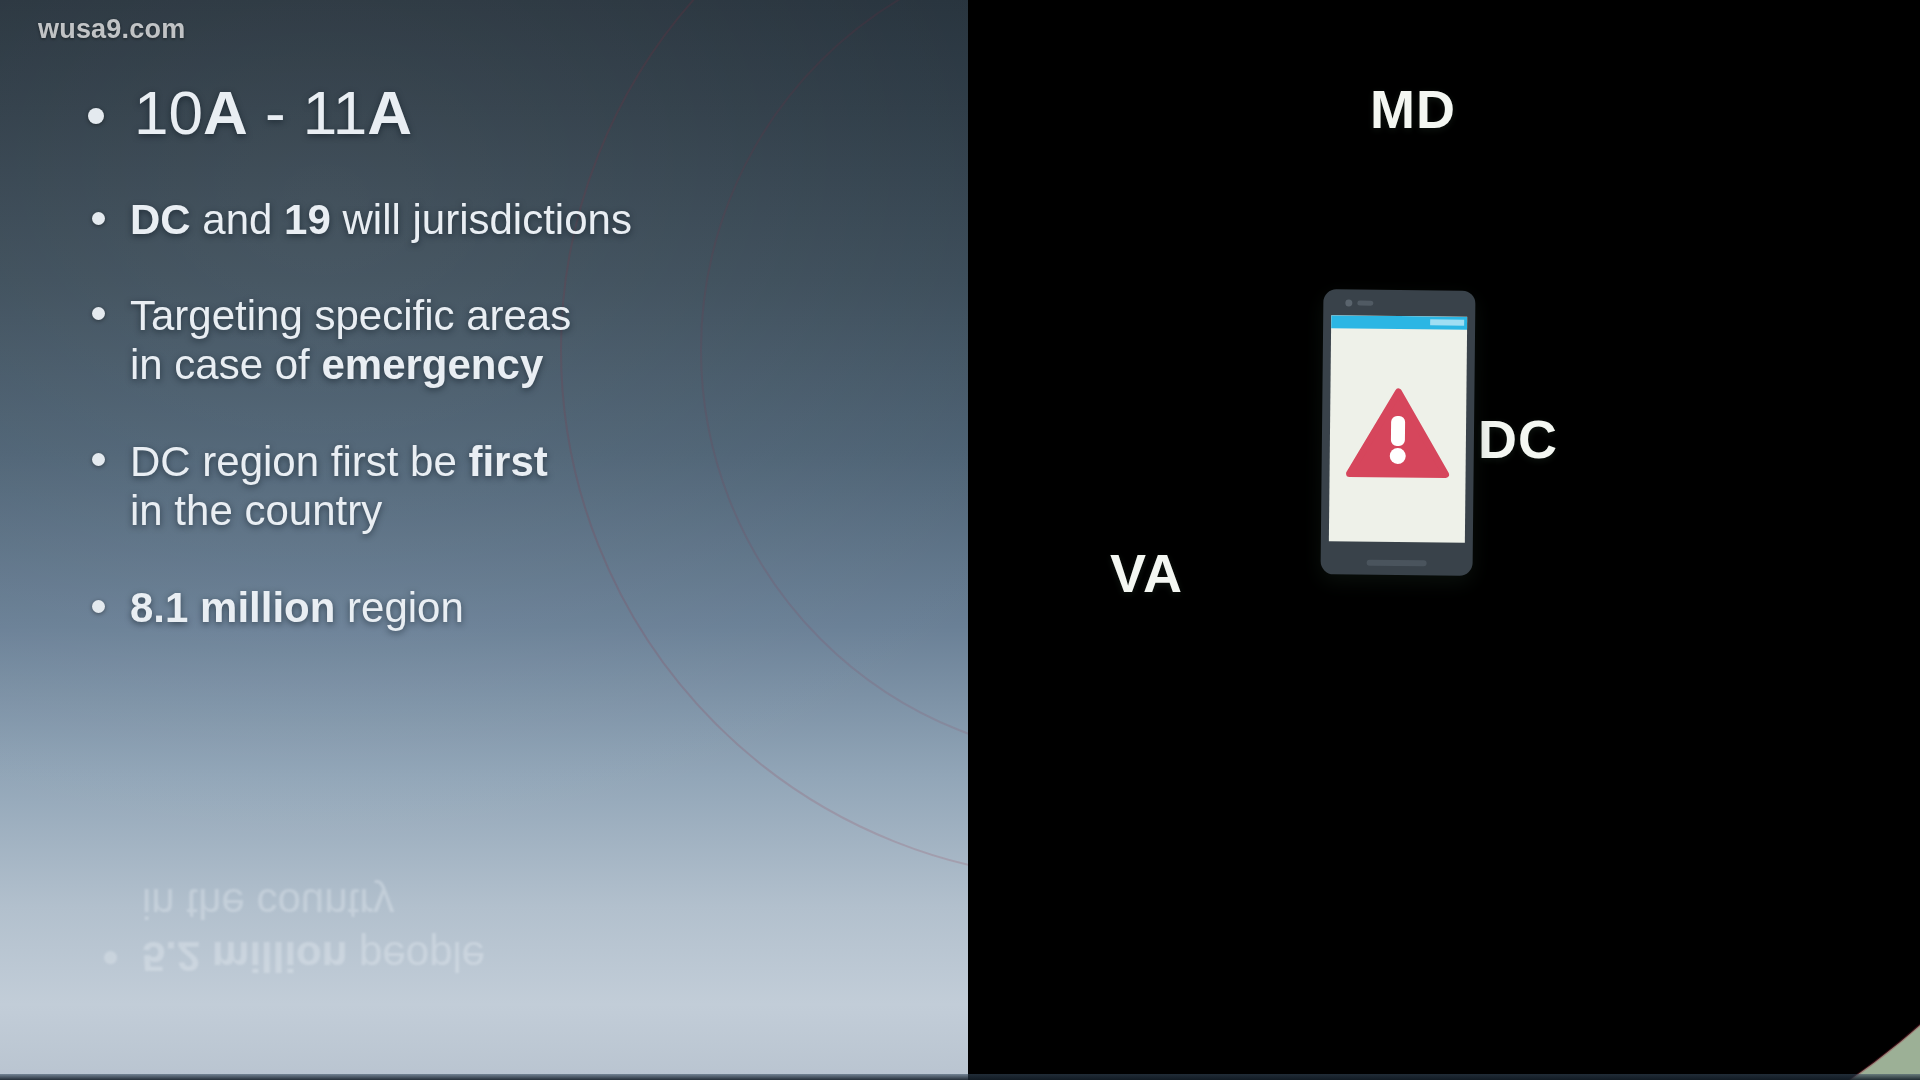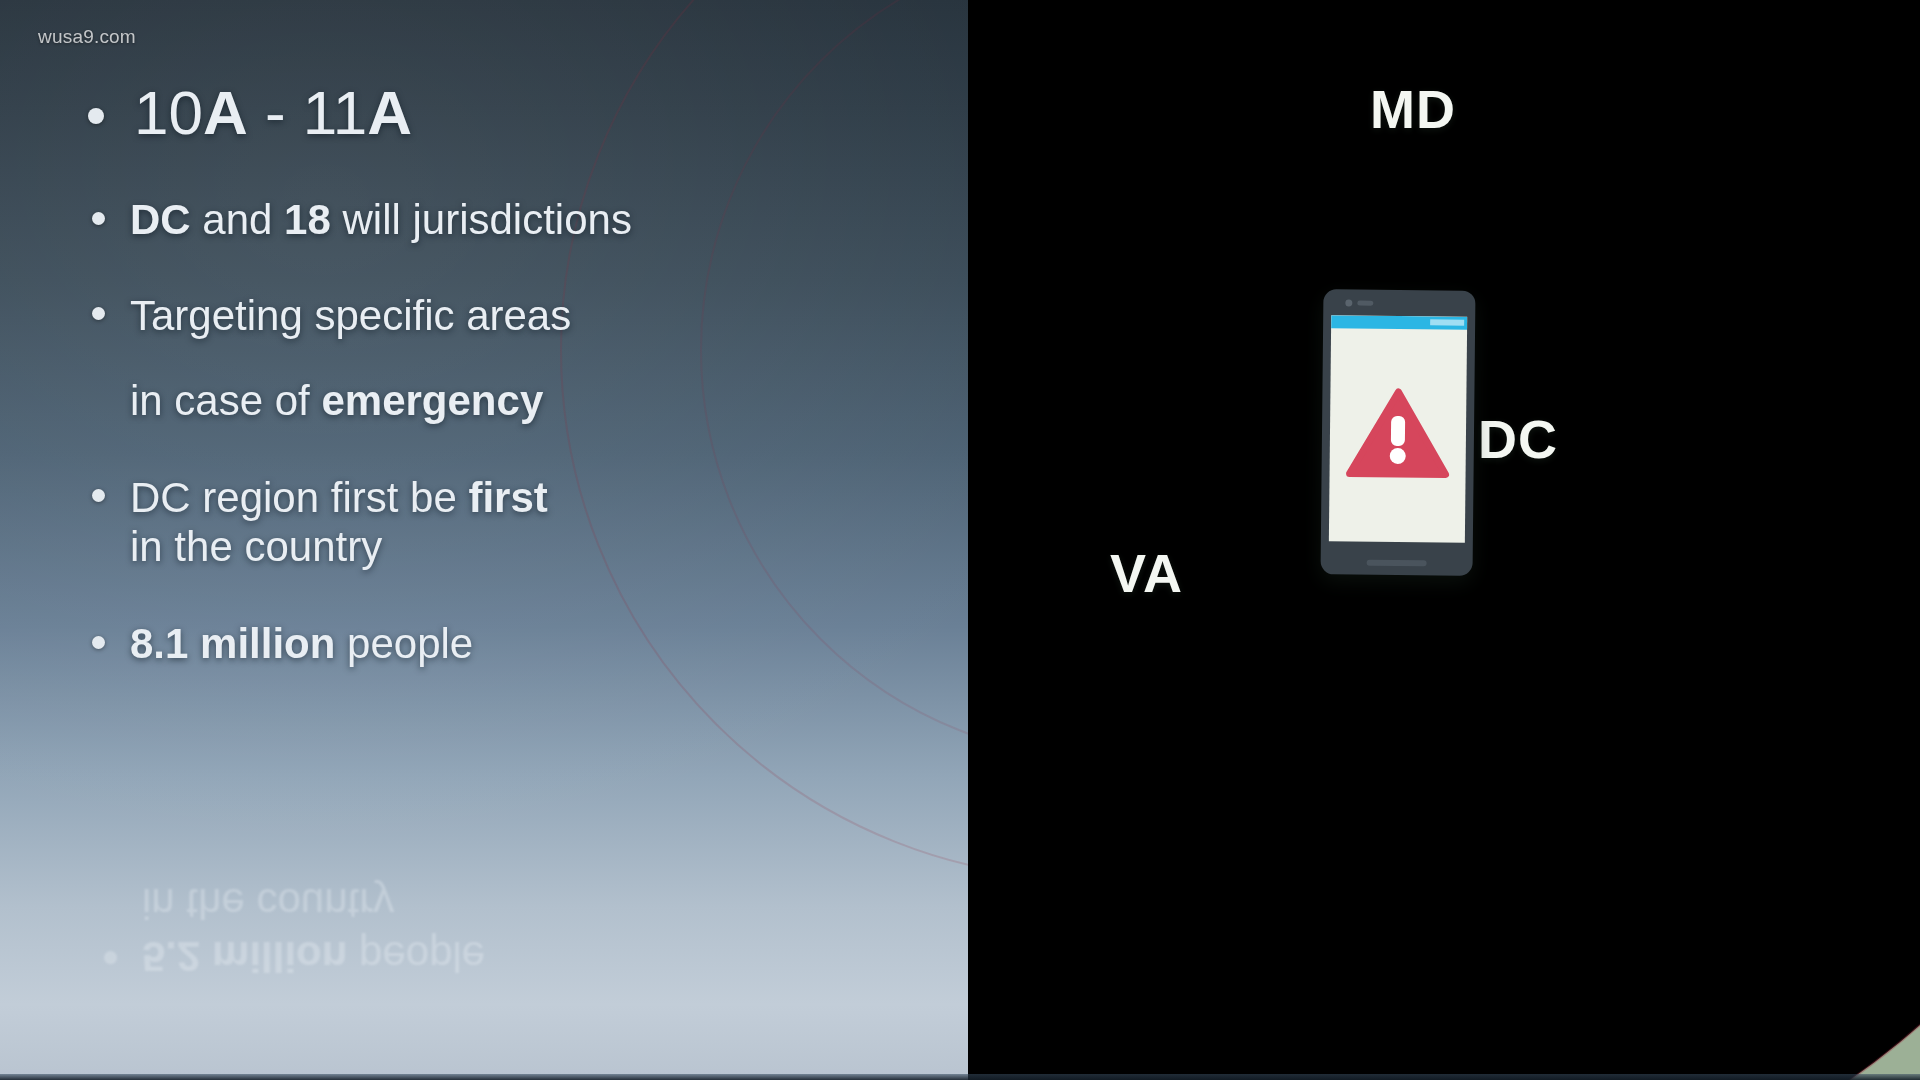--- a/index.html
+++ b/index.html
@@ -37,22 +37,22 @@
   }
   
   .bleed-arc {
     position:absolute;
     border-radius:50%;
     border:2px solid rgba(150,40,60,0.17);
     pointer-events:none;
   }
 
   #watermark {
-    position:absolute; left:38px; top:26px;
-    font-size:19px; font-weight:400;
+    position:absolute; left:38px; top:14px;
+    font-size:27px; font-weight:700;
     color:rgba(255,255,255,0.72);
     letter-spacing:0.2px;
     text-shadow:0 1px 3px rgba(0,0,0,0.45);
   }
 
   #bullet-list {
     position:absolute; left:84px; top:82px;
     width:800px;
   }
   .bullet-row {
@@ -203,39 +203,39 @@
 
     <div id="watermark">wusa9.com</div>
 
     <div id="bullet-list">
       <div class="bullet-row" id="bullet-0">
         <span class="dot"></span>
         <span class="txt"><span>10</span><span class="b">A</span><span> - </span><span>11</span><span class="b">A</span></span>
       </div>
       <div class="bullet-row" id="bullet-1">
         <span class="dot"></span>
-        <span class="txt"><span class="b">DC</span><span> and </span><span class="b">18</span><span> will jurisdictions</span></span>
+        <span class="txt"><span class="b">DC</span><span> and </span><span class="b">19</span><span> will jurisdictions</span></span>
       </div>
       <div class="bullet-row" id="bullet-2">
         <span class="dot"></span>
         <span class="txt">
             <span style="display: block;"><span>Targeting specific areas</span></span>
-            <span style="display: block; margin-top: 36px;"><span>in case of </span><span class="b">emergency</span></span>
+            <span style="display: block;"><span>in case of </span><span class="b">emergency</span></span>
           </span>
       </div>
       <div class="bullet-row" id="bullet-3">
         <span class="dot"></span>
         <span class="txt">
             <span style="display: block;"><span>DC region first be </span><span class="b">first</span></span>
             <span style="display: block;"><span>in the country</span></span>
           </span>
       </div>
       <div class="bullet-row" id="bullet-4">
         <span class="dot"></span>
-        <span class="txt"><span class="b">8.1 million</span><span> people</span></span>
+        <span class="txt"><span class="b">8.1 million</span><span> region</span></span>
       </div>
     </div>
 
     <div id="reflection">
       <div class="bullet-row" id="refl-a">
         <span class="dot"></span>
         <span class="b">5.2 million</span><span> people</span>
       </div>
       <div class="bullet-row" id="refl-b">
         <span>in the country</span>

